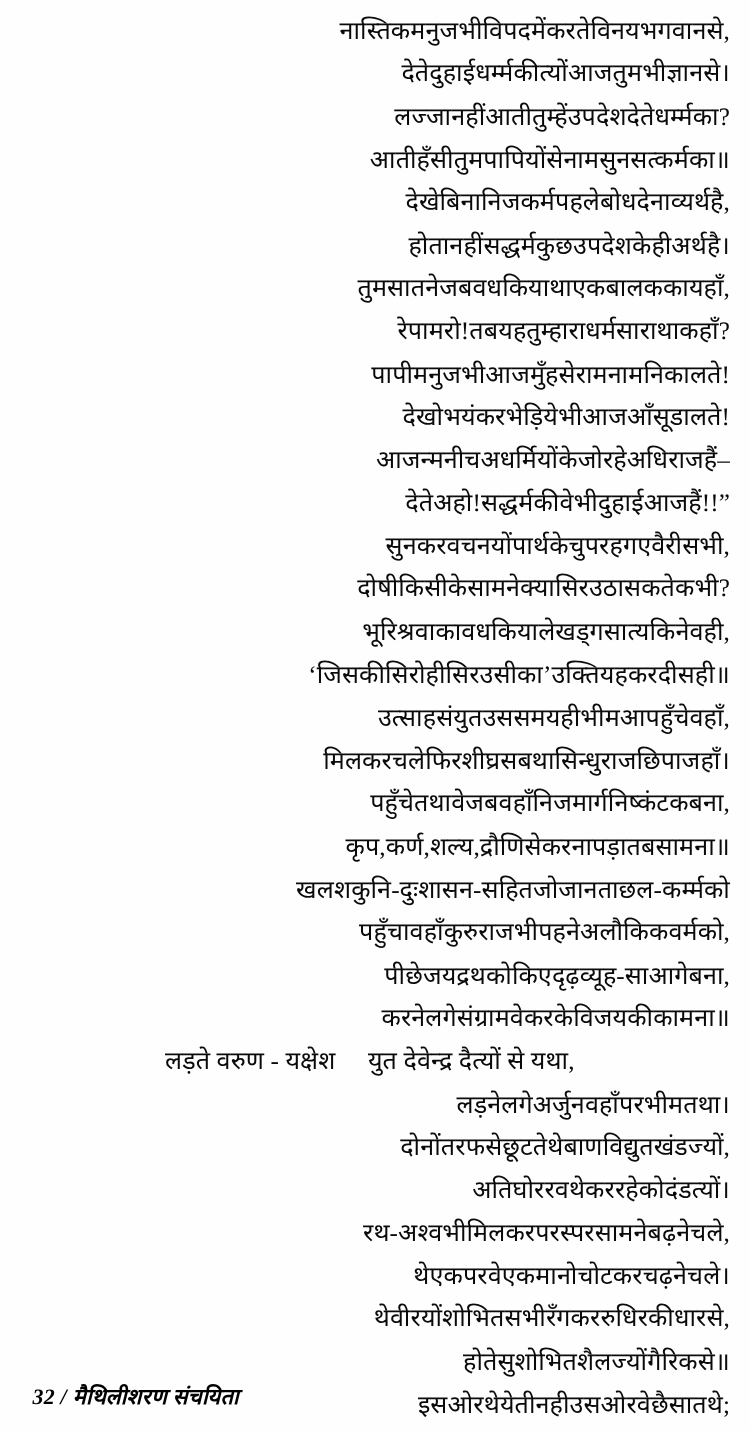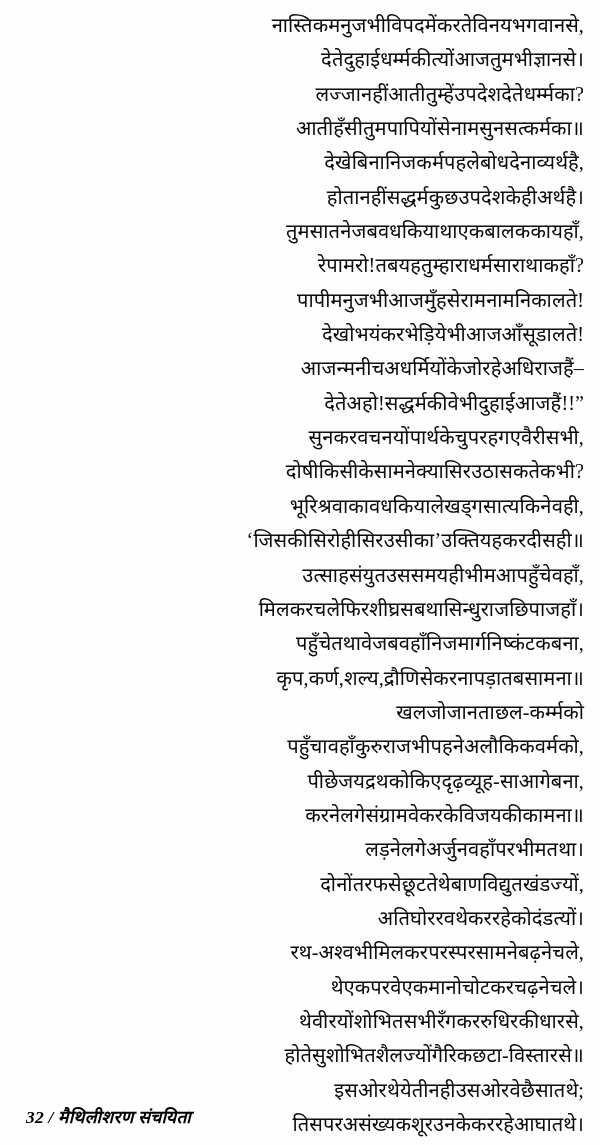--- a/index.html
+++ b/index.html
@@ -311,20 +311,21 @@
         <span>द्रौणि</span>
         <span>से</span>
         <span>करना</span>
         <span>पड़ा</span>
         <span>तब</span>
         <span>सामना</span>
         <span>॥</span>
       </div>
       <div class="verse-line just">
         <span>खल</span>
+        <span>शकुनि-दुःशासन-सहित</span>
         <span>जो</span>
         <span>जानता</span>
         <span>छल-कर्म्म</span>
         <span>को</span>
       </div>
       <div class="verse-line just">
         <span>पहुँचा</span>
         <span>वहाँ</span>
         <span>कुरुराज</span>
         <span>भी</span>
@@ -347,20 +348,21 @@
         <span>करने</span>
         <span>लगे</span>
         <span>संग्राम</span>
         <span>वे</span>
         <span>करके</span>
         <span>विजय</span>
         <span>की</span>
         <span>कामना</span>
         <span>॥</span>
       </div>
+      <div class="verse-line"><span>लड़ते वरुण - यक्षेश</span><span class="biggap"></span><span>युत देवेन्द्र दैत्यों से यथा,</span></div>
       <div class="verse-line just">
         <span>लड़ने</span>
         <span>लगे</span>
         <span>अर्जुन</span>
         <span>वहाँ</span>
         <span>पर</span>
         <span>भीम</span>
         <span>तथा।</span>
       </div>
       <div class="verse-line just">
@@ -416,21 +418,20 @@
         <span>की</span>
         <span>धार</span>
         <span>से,</span>
       </div>
       <div class="verse-line just">
         <span>होते</span>
         <span>सुशोभित</span>
         <span>शैल</span>
         <span>ज्यों</span>
         <span>गैरिक</span>
-        <span>छटा-विस्तार</span>
         <span>से</span>
         <span>॥</span>
       </div>
       <div class="verse-line just">
         <span>इस</span>
         <span>ओर</span>
         <span>थे</span>
         <span>ये</span>
         <span>तीन</span>
         <span>ही</span>

